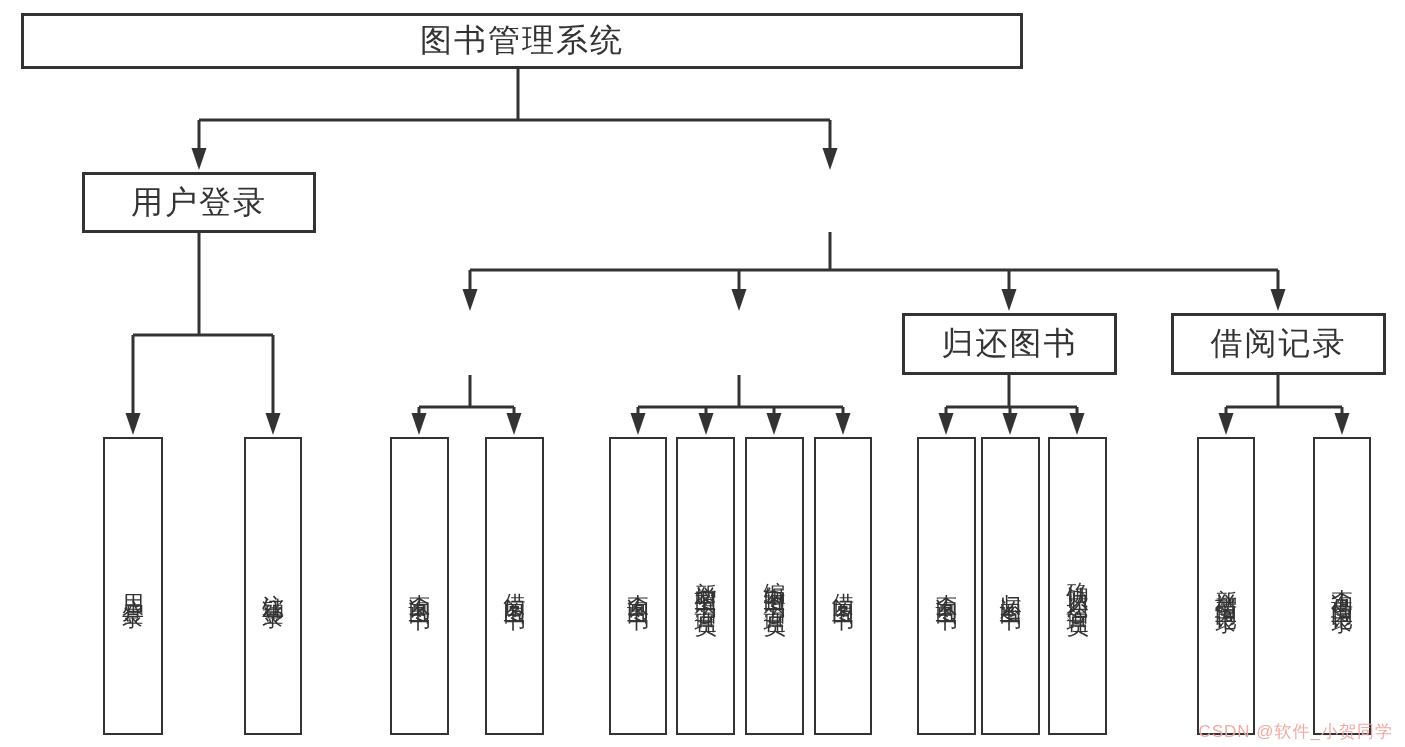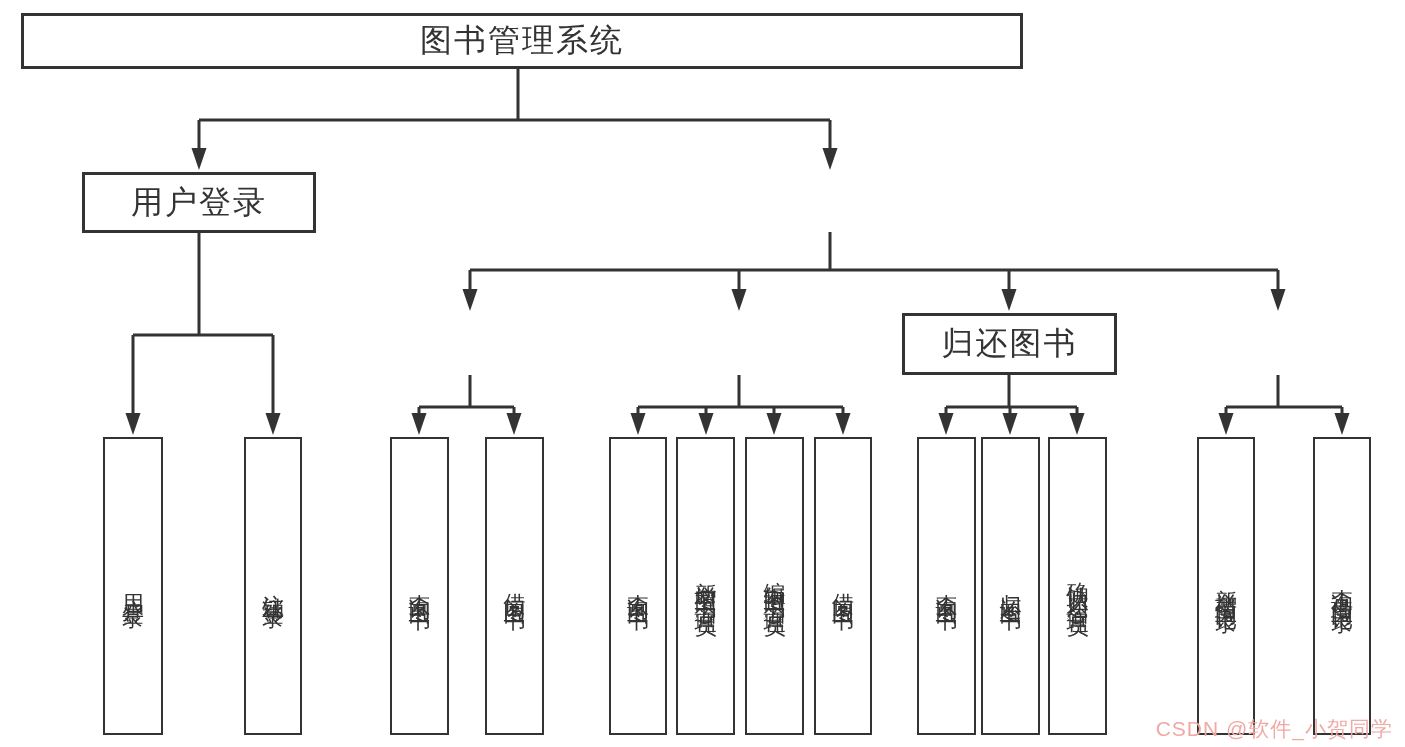--- a/index.html
+++ b/index.html
@@ -56,21 +56,21 @@
     writing-mode:vertical-rl;
     text-orientation:mixed;
     font-size:22px;
     letter-spacing:5px;
     line-height:1.1;
   }
   .watermark{
     position:absolute;
     right:12px;
     bottom:4px;
-    font-size:21px;
+    font-size:17px;
     letter-spacing:1px;
     color:var(--watermark);
     z-index:5;
     white-space:nowrap;
     margin-left:33px;
   }
 </style>
 </head>
 <body>
 
@@ -136,20 +136,23 @@
     <span>图书管理系统</span>
   </div>
 
   <div class="node hbox" style="left:82px;top:172px;width:234px;height:61px">
     <span>用户登录</span>
   </div>
 
   <div class="node hbox" style="left:902px;top:313px;width:215px;height:62px">
     <span>归还图书</span>
   </div>
+  <div class="node hbox" style="left:1171px;top:313px;width:215px;height:62px">
+    <span>借阅记录</span>
+  </div>
 
   <div class="node leaf" style="left:103px;top:437px;width:60px;height:298px">
     <span class="vtext">用户登录</span>
   </div>
   <div class="node leaf" style="left:244px;top:437px;width:58px;height:298px">
     <span class="vtext">注销登录</span>
   </div>
 
   <div class="node leaf" style="left:390px;top:437px;width:59px;height:298px">
     <span class="vtext">查询图书</span>

